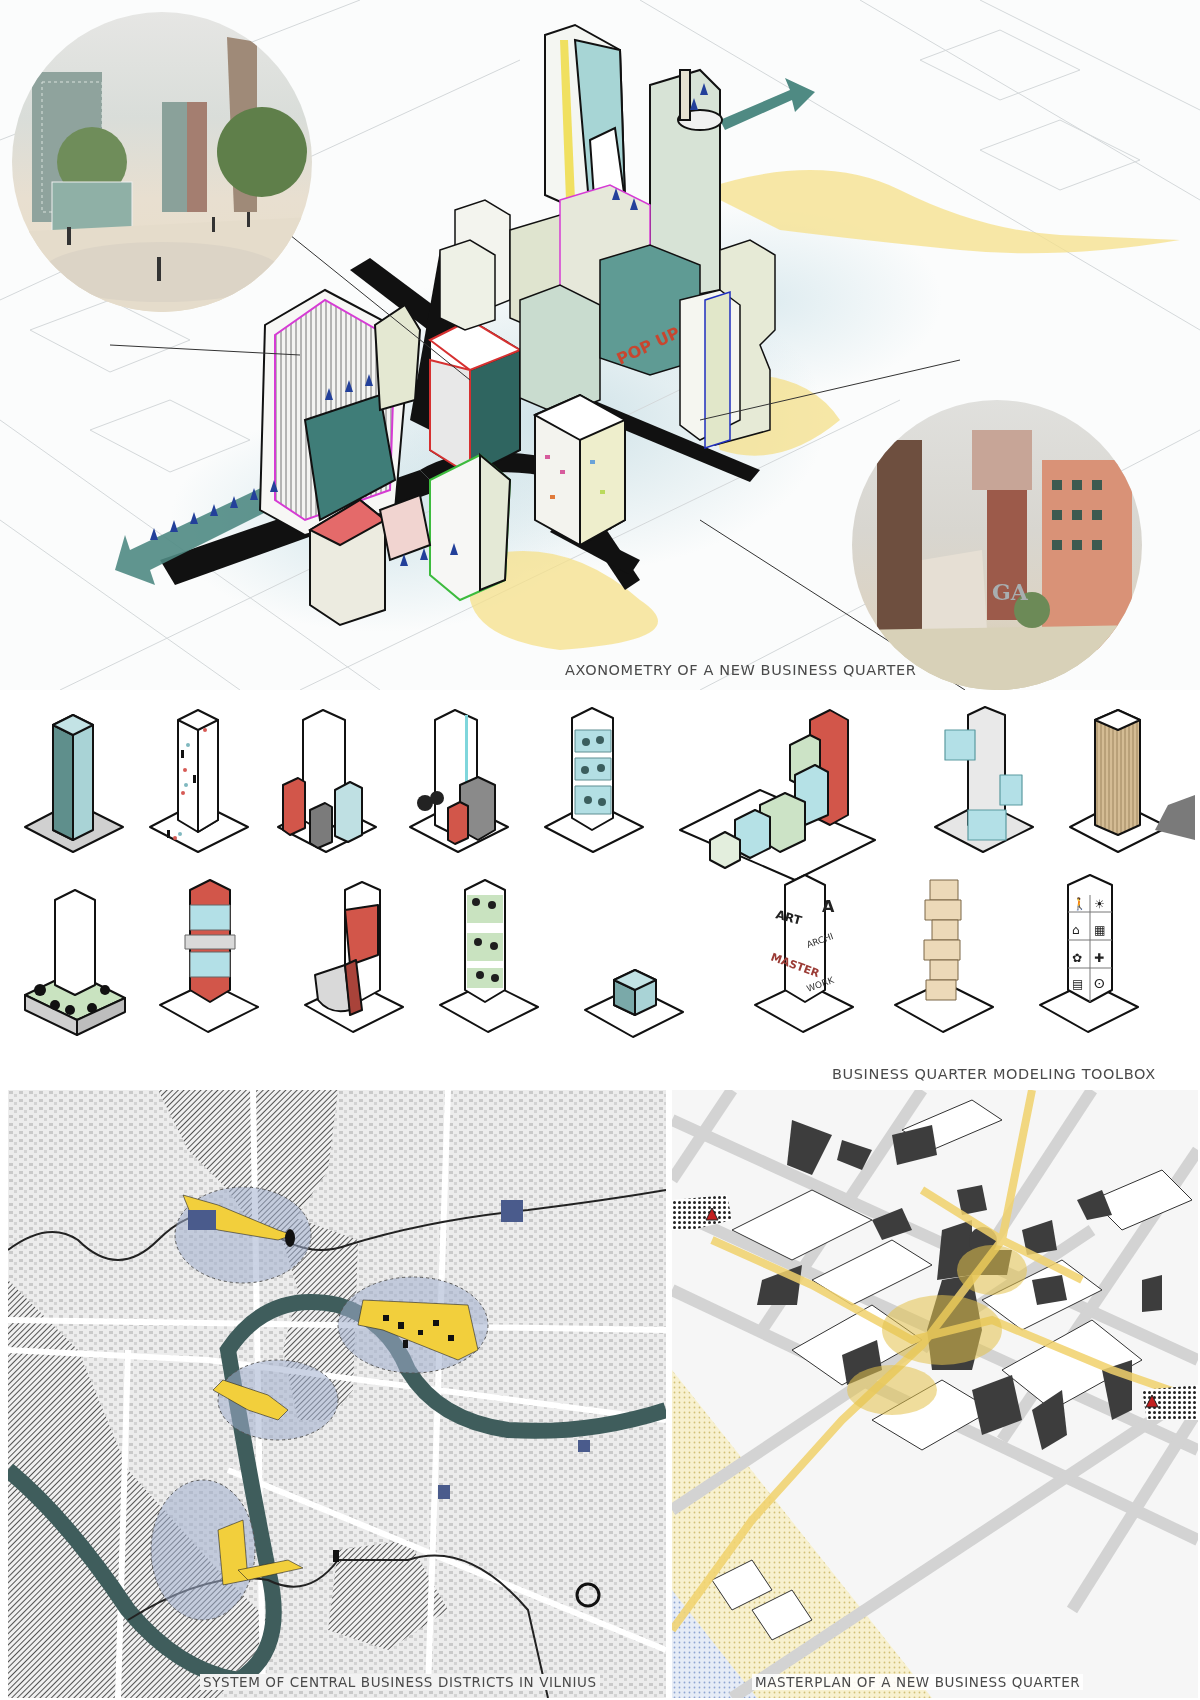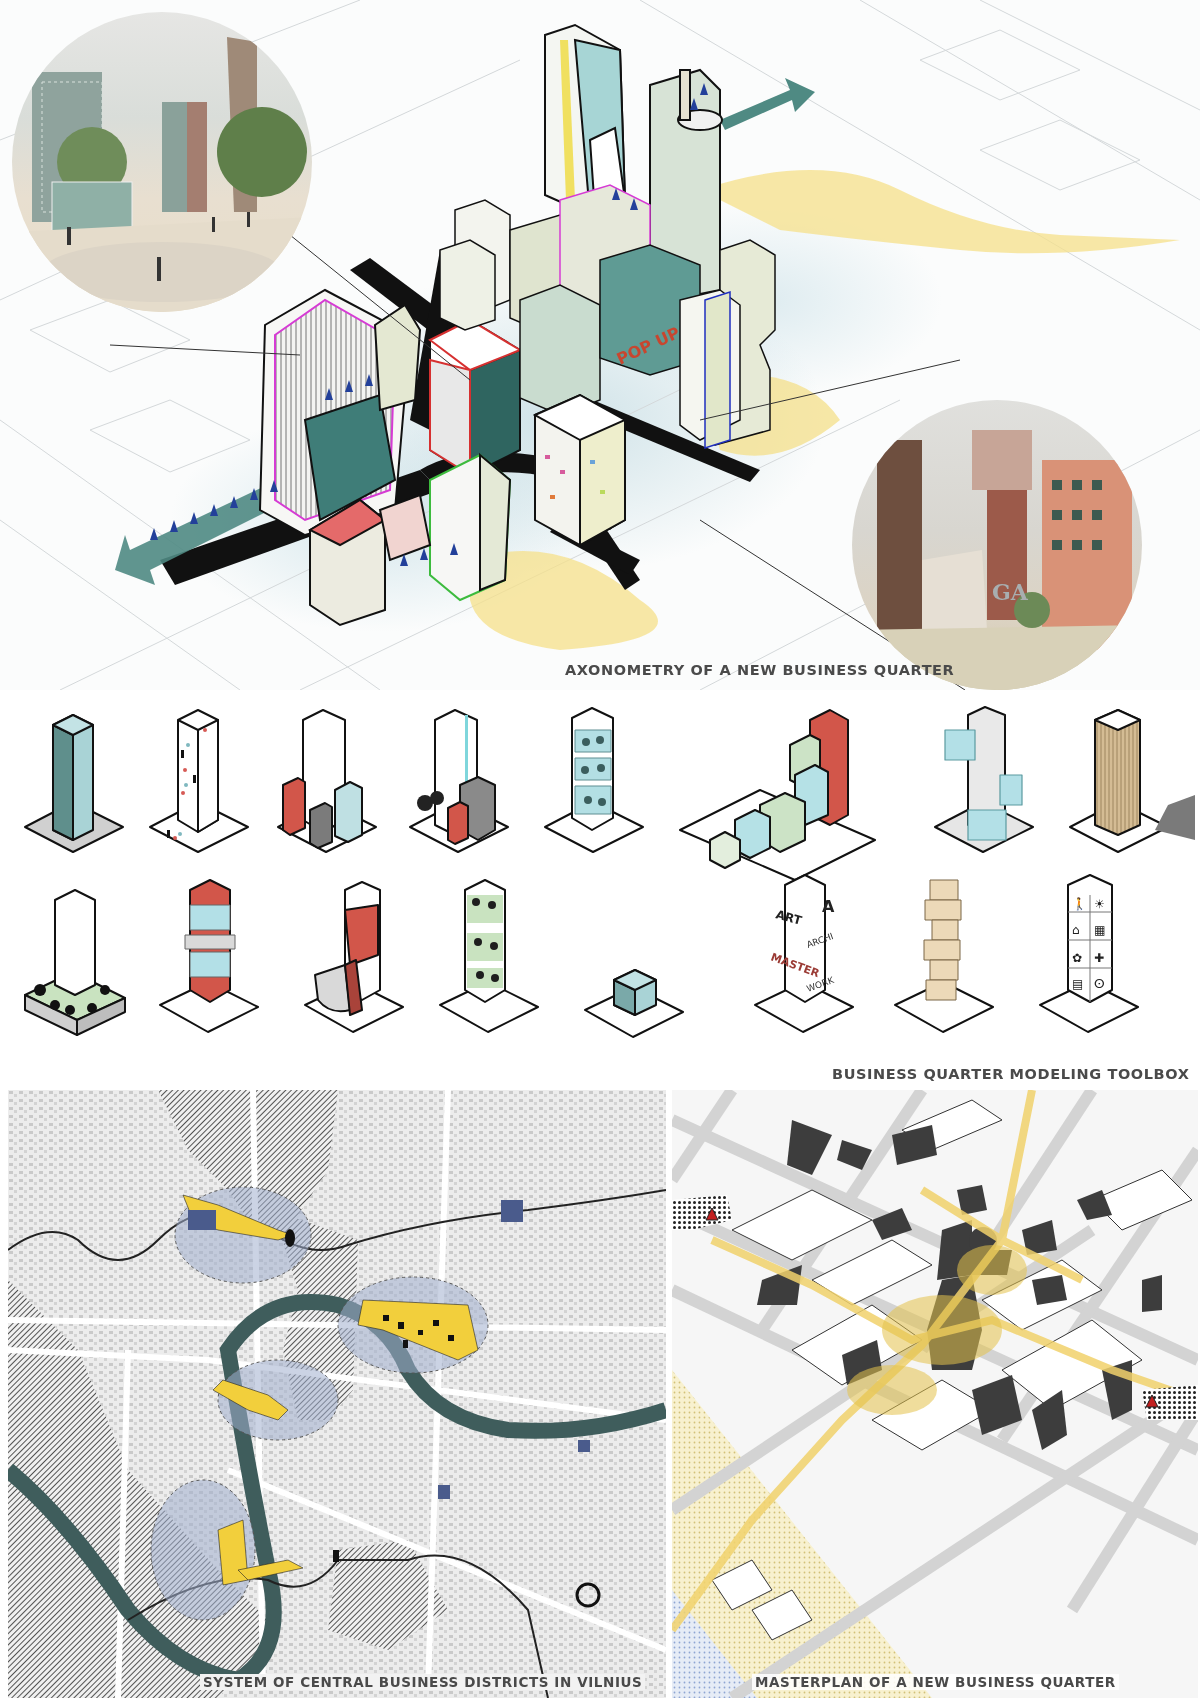--- a/index.html
+++ b/index.html
@@ -1,21 +1,21 @@
 <!DOCTYPE html>
 <html><head>
 <meta charset="utf-8">
 <style>
   * { box-sizing: border-box; margin: 0; padding: 0; }
   html, body { width: 1200px; height: 1700px; background: #ffffff; overflow: hidden; }
   body { position: relative; font-family: "DejaVu Sans", sans-serif; }
 
   .panel { position: absolute; overflow: hidden; }
   .caption {
-    position: absolute; font-family: "DejaVu Sans", sans-serif; font-weight: bold;
+    position: absolute; font-family: "DejaVu Sans", sans-serif; font-weight: normal;
     color: #4a4a4a; letter-spacing: 0.6px; white-space: nowrap; background: rgba(255,255,255,0.0);
   }
 
   
   #axo { left: 0; top: 0; width: 1200px; height: 690px;
     background:
       radial-gradient(ellipse 380px 220px at 560px 420px, rgba(170,205,215,0.55), rgba(255,255,255,0) 70%),
       radial-gradient(ellipse 300px 160px at 380px 520px, rgba(175,210,220,0.5), rgba(255,255,255,0) 70%),
       radial-gradient(ellipse 260px 140px at 760px 300px, rgba(185,215,225,0.45), rgba(255,255,255,0) 70%),
       #fbfcfc; }

